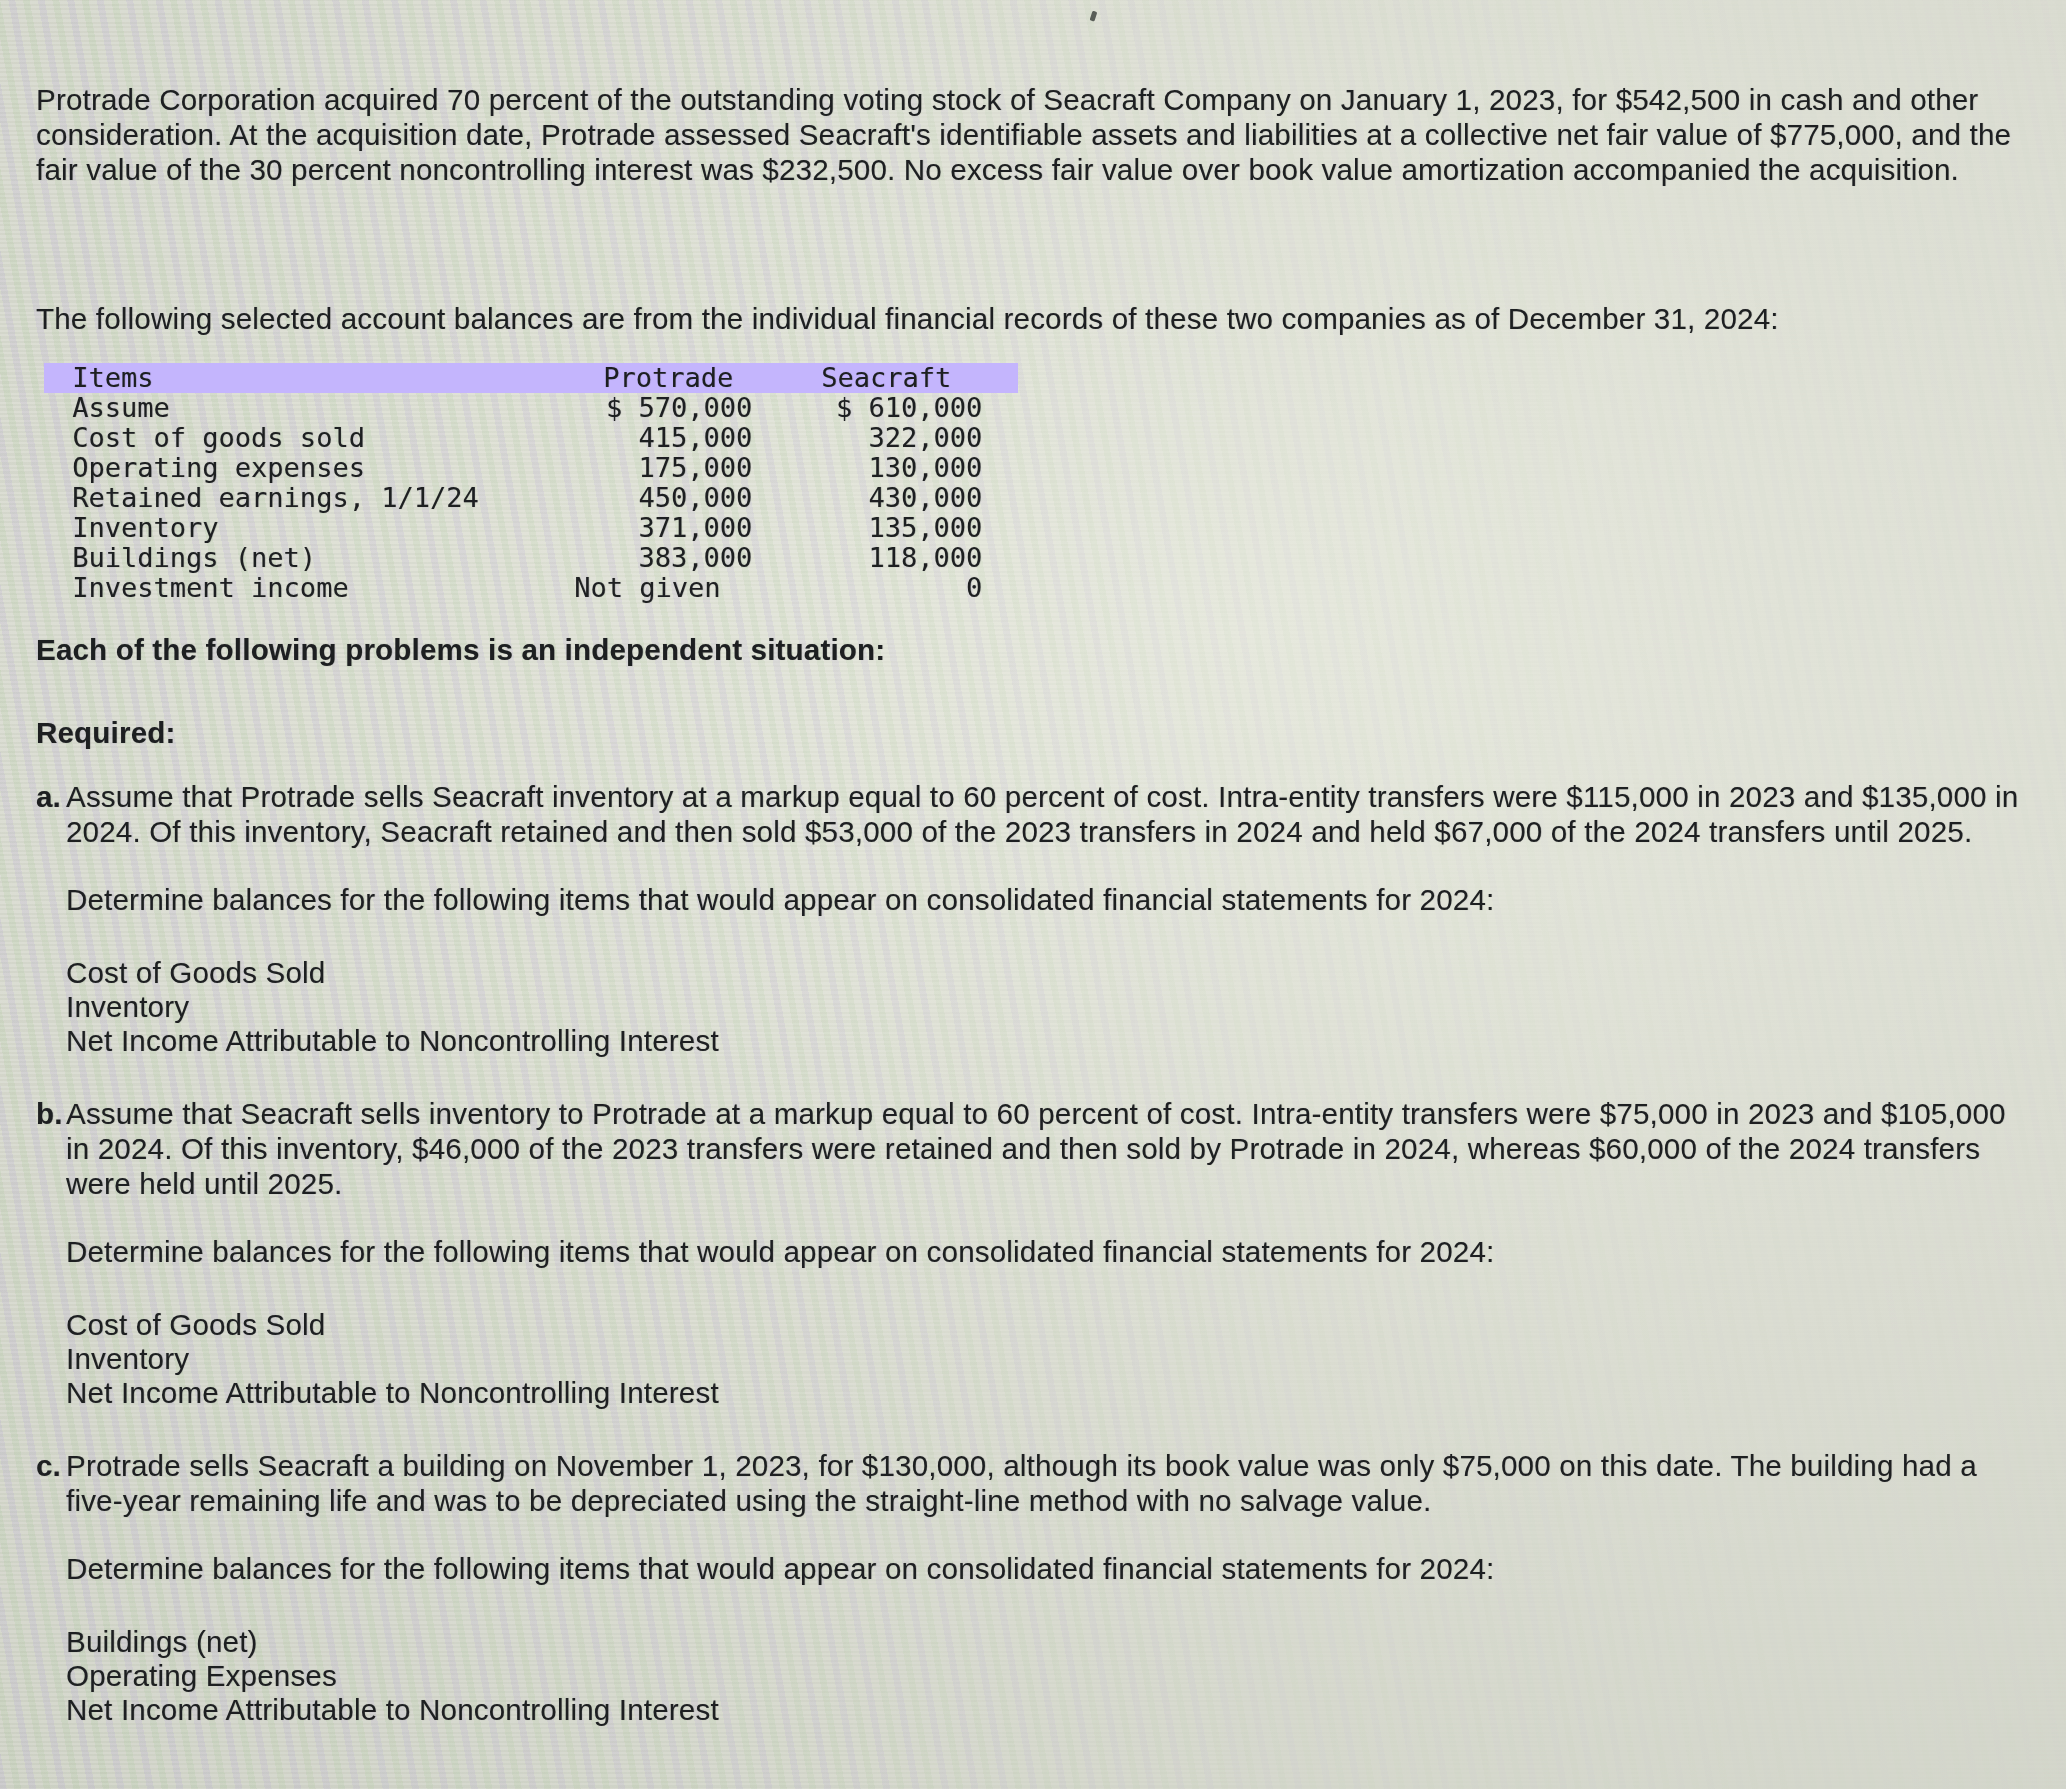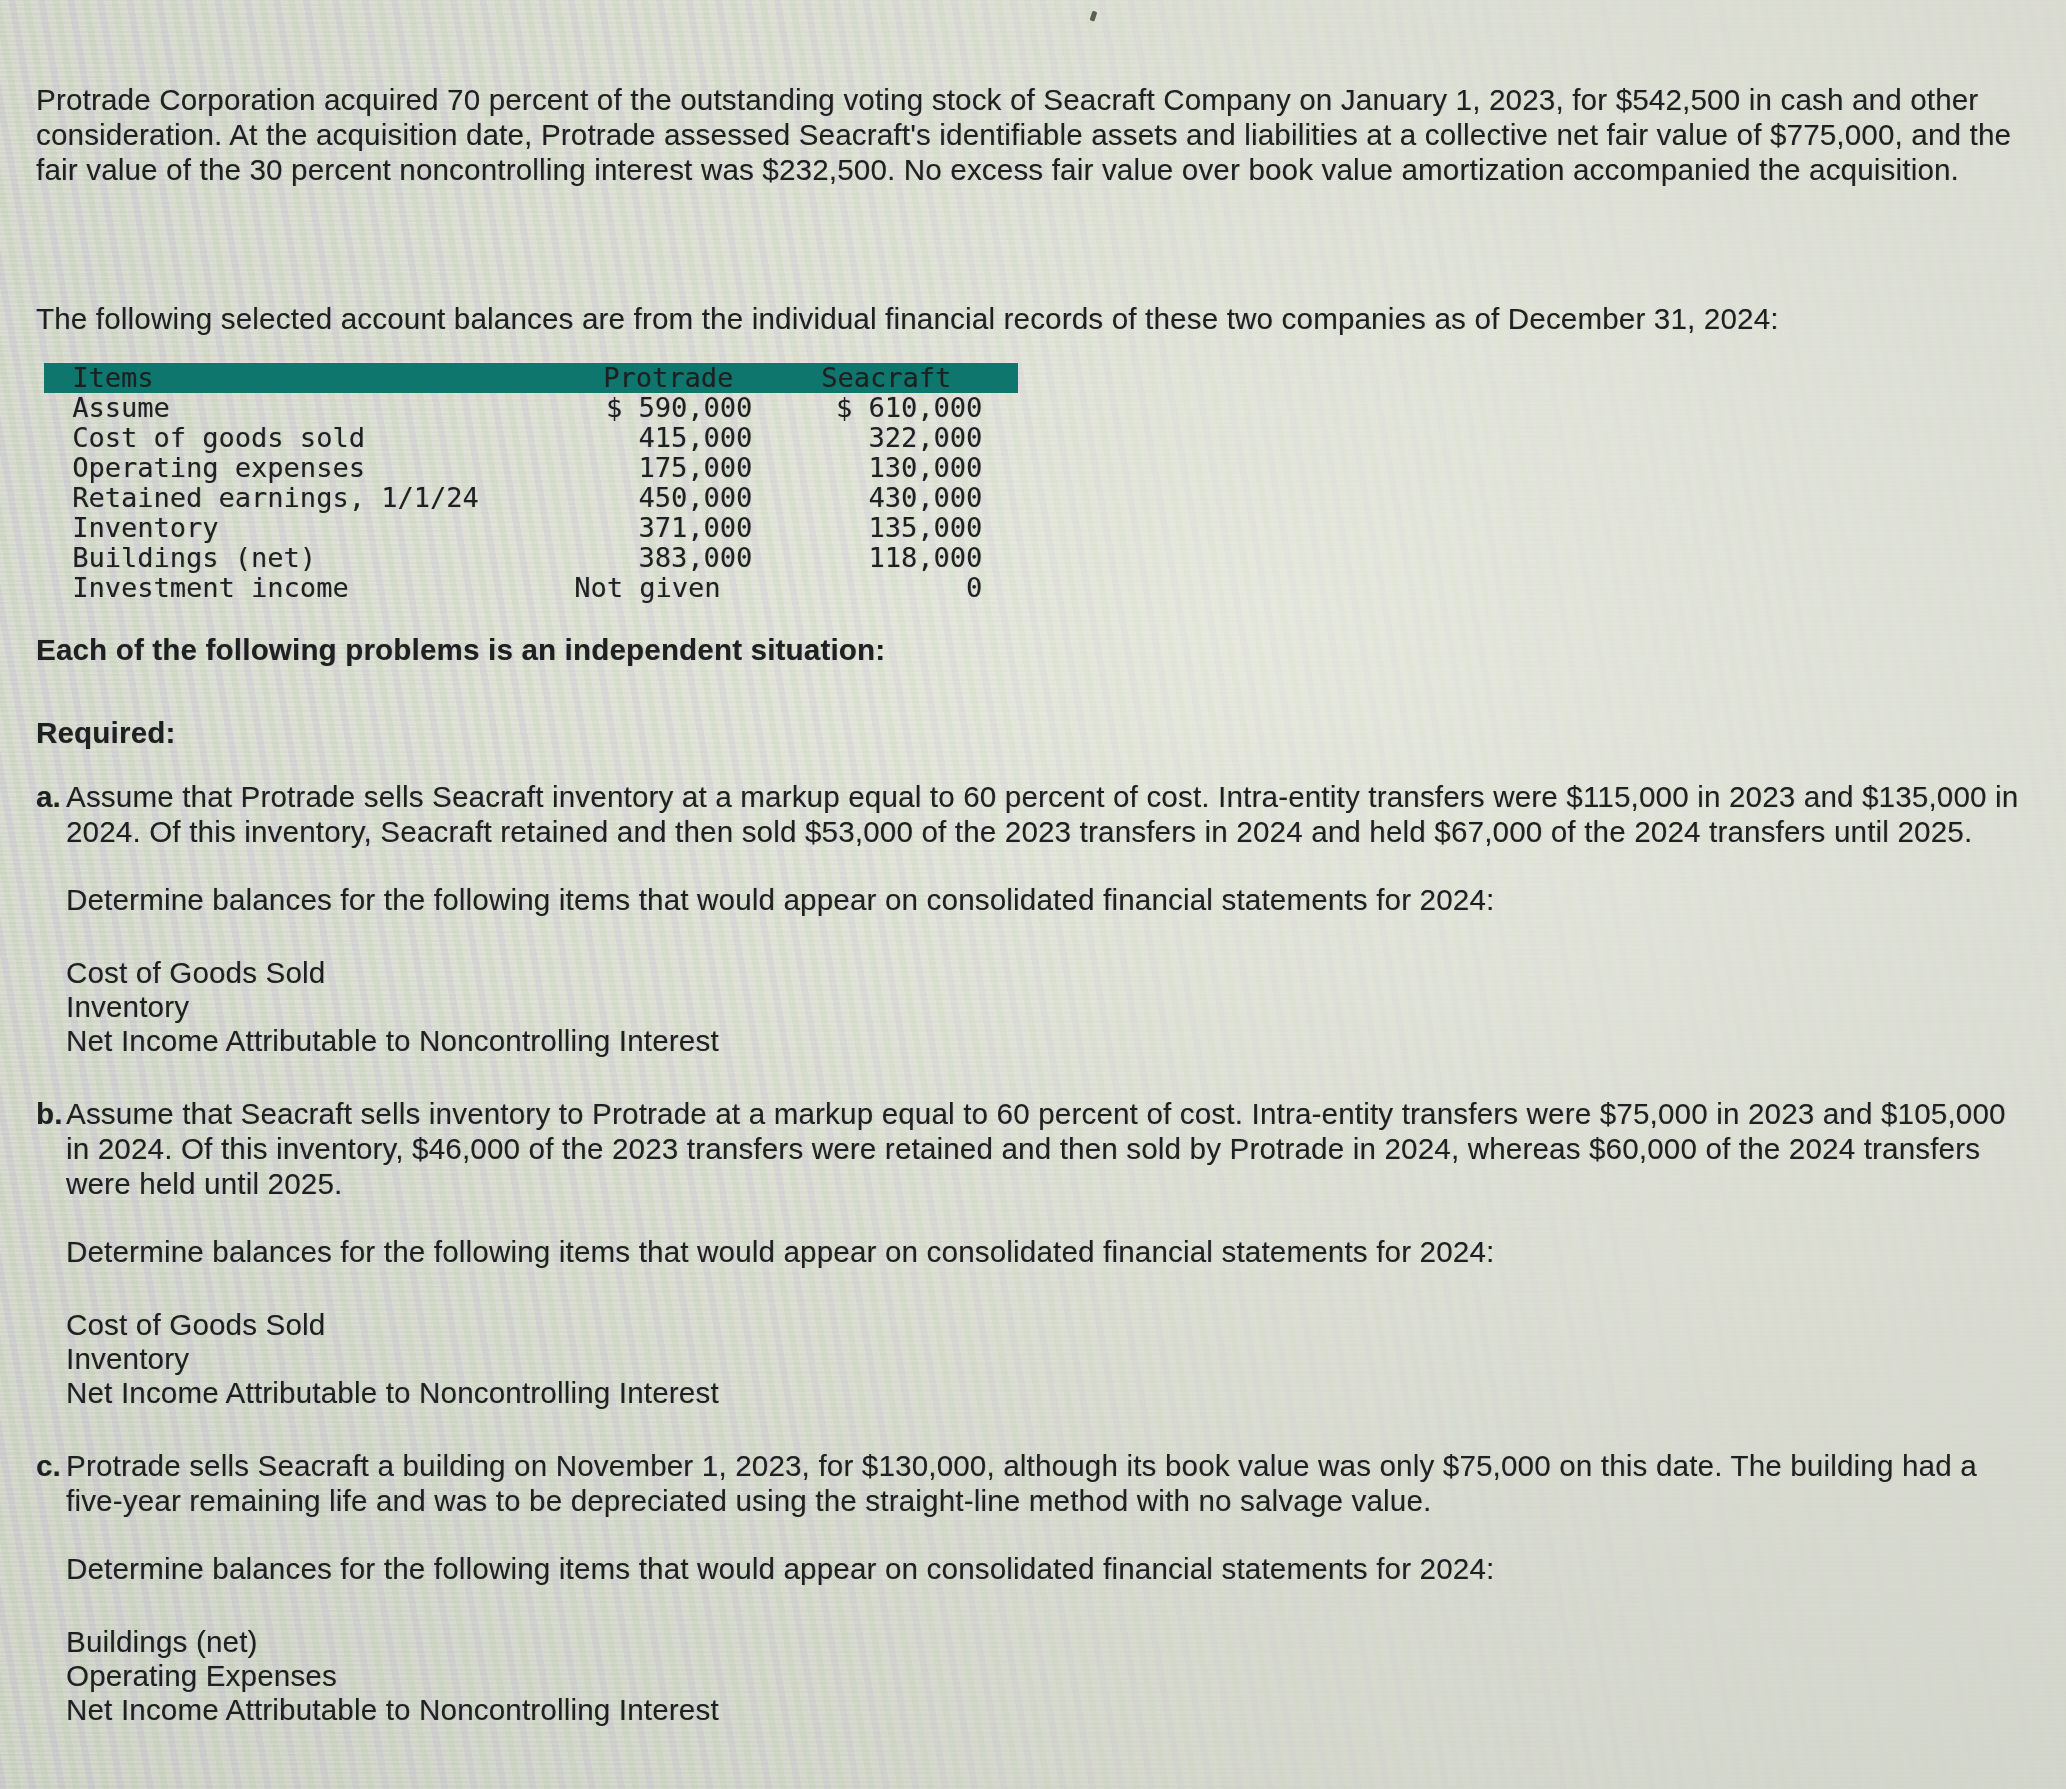--- a/index.html
+++ b/index.html
@@ -57,21 +57,21 @@
     font-family: "DejaVu Sans Mono", "Liberation Mono", monospace;
     font-size: 27px;
     letter-spacing: 0;
   }
   table.fin-table th, table.fin-table td {
     padding: 0;
     line-height: 30px;
     font-weight: normal;
     white-space: nowrap;
   }
-  table.fin-table thead tr { background: #0f766e; }
+  table.fin-table thead tr { background: #c4b5fd; }
   col.c-items    { width: 530px; }
   col.c-protrade { width: 212px; }
   col.c-seacraft { width: 232px; }
   .cell-items    { text-align: left;  padding-left: 28px !important; }
   .cell-protrade { text-align: right; padding-right: 34px !important; }
   .cell-seacraft { text-align: right; padding-right: 36px !important; }
   th.cell-protrade { padding-right: 53px !important; }
   th.cell-seacraft { padding-right: 67px !important; }
   td.pad-extra   { padding-right: 66px !important; }
 
@@ -123,21 +123,21 @@
     <thead>
       <tr>
         <th class="cell-items">Items</th>
         <th class="cell-protrade">Protrade</th>
         <th class="cell-seacraft">Seacraft</th>
       </tr>
     </thead>
     <tbody>
       <tr>
         <td class="cell-items">Assume</td>
-        <td class="cell-protrade">$ 590,000</td>
+        <td class="cell-protrade">$ 570,000</td>
         <td class="cell-seacraft">$ 610,000</td>
       </tr>
       <tr>
         <td class="cell-items">Cost of goods sold</td>
         <td class="cell-protrade">415,000</td>
         <td class="cell-seacraft">322,000</td>
       </tr>
       <tr>
         <td class="cell-items">Operating expenses</td>
         <td class="cell-protrade">175,000</td>

